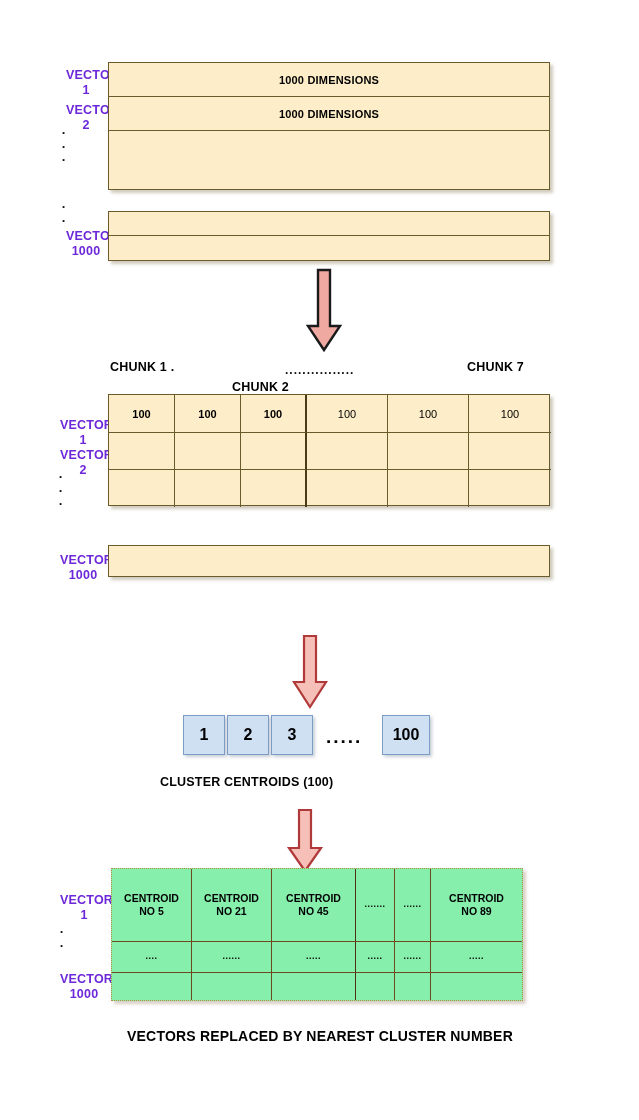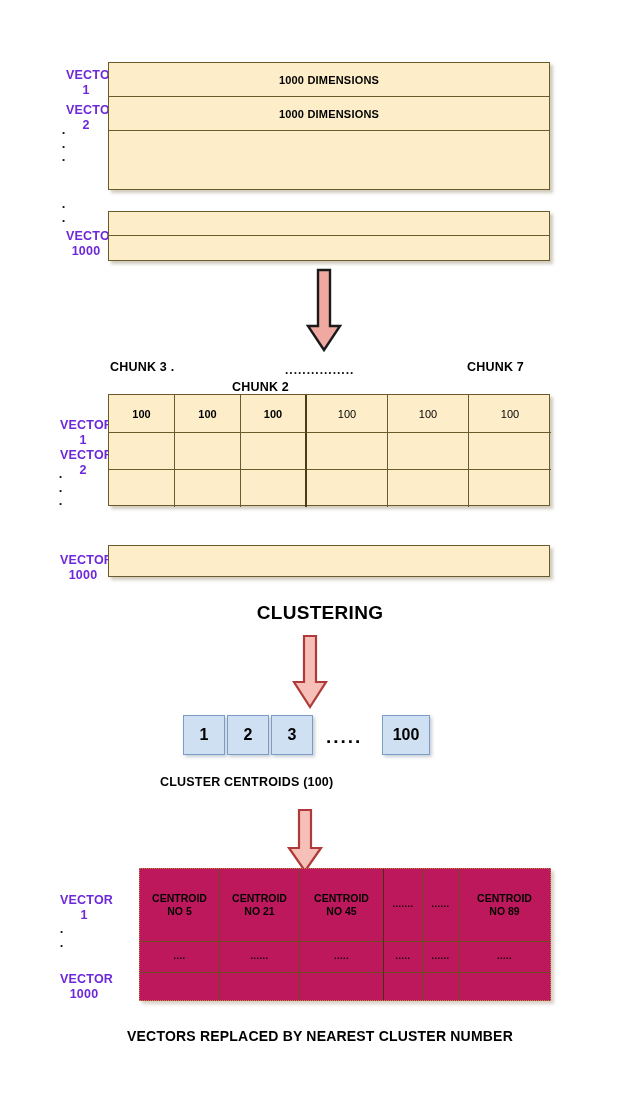--- a/index.html
+++ b/index.html
@@ -83,25 +83,24 @@
     border:1.6px solid #7b9cc4;
     display:flex; align-items:center; justify-content:center;
     font-size:16px; font-weight:bold;
     box-shadow: 2px 2px 3px rgba(150,160,175,.5);
   }
   .cen-caption { font-size:12.5px; font-weight:bold; letter-spacing:.2px; text-align:left; }
   .cen-dots { font-size:19px; font-weight:bold; letter-spacing:2px; }
 
   
   .peach-table {
-    background:#be185d;
+    background:#86efac;
     border:1.4px dotted #b58a3c;
     box-shadow: 3px 3px 3px rgba(170,150,130,.45);
     display:grid;
-    margin-left:28px;
   }
   .peach-cell {
     border-right:1px solid #6b4a20;
     border-bottom:1px solid #6b4a20;
     display:flex; align-items:center; justify-content:center;
     text-align:center;
     font-size:10.5px; font-weight:bold; line-height:1.25;
   }
   .peach-cell.thickdiv { border-right:1.8px solid #4a3010; }
   .peach-cell.lastcol { border-right:none; }
@@ -158,21 +157,21 @@
       <div class="cell-center"></div>
     </div>
   </div>
 
   <div class="arrow" style="left:302px; top:268px;">
     <svg width="44" height="86" viewBox="0 0 44 86">
       <polygon points="16,2 28,2 28,58 38,58 22,82 6,58 16,58" fill="#f0a9a0" stroke="#1a1a1a" stroke-width="2.4" stroke-linejoin="miter"></polygon>
     </svg>
   </div>
 
-  <div class="abs chunk-head" style="left:110px; top:360px;">CHUNK 3 .</div>
+  <div class="abs chunk-head" style="left:110px; top:360px;">CHUNK 1 .</div>
   <div class="abs chunk-head" style="left:192px; top:380px;margin-left:40px;">CHUNK 2</div>
   <div class="abs dotsline" style="left:285px; top:363px;">................</div>
   <div class="abs chunk-head" style="left:467px; top:360px;">CHUNK 7</div>
 
   <div class="abs" style="left:16px; top:418px; width:90px;">
     <div class="rowlabel">VECTOR 1</div>
   </div>
   <div class="abs" style="left:16px; top:448px; width:90px;">
     <div class="rowlabel">VECTOR 2</div>
   </div>
@@ -207,21 +206,20 @@
     <div class="chunk-cell lastrow"></div>
     <div class="chunk-cell lastrow lastcol"></div>
   </div>
 
   <div class="abs" style="left:16px; top:553px; width:90px;">
     <div class="rowlabel">VECTOR</div>
     <div class="rowlabel">1000</div>
   </div>
   <div class="abs cream-box" style="left:108px; top:545px; width:442px; height:32px;"></div>
 
-  <div class="abs clustering-title" style="left:170px; top:602px; width:300px;">CLUSTERING</div>
 
   <div class="arrow" style="left:290px; top:634px;">
     <svg width="40" height="76" viewBox="0 0 40 76">
       <polygon points="14,2 26,2 26,48 36,48 20,73 4,48 14,48" fill="#f6c0b8" stroke="#b03a3a" stroke-width="2.2" stroke-linejoin="miter"></polygon>
     </svg>
   </div>
 
   <div class="abs cen-box" style="left:183px; top:715px; width:42px; height:40px;">1</div>
   <div class="abs cen-box" style="left:227px; top:715px; width:42px; height:40px;">2</div>
   <div class="abs cen-box" style="left:271px; top:715px; width:42px; height:40px;">3</div>

